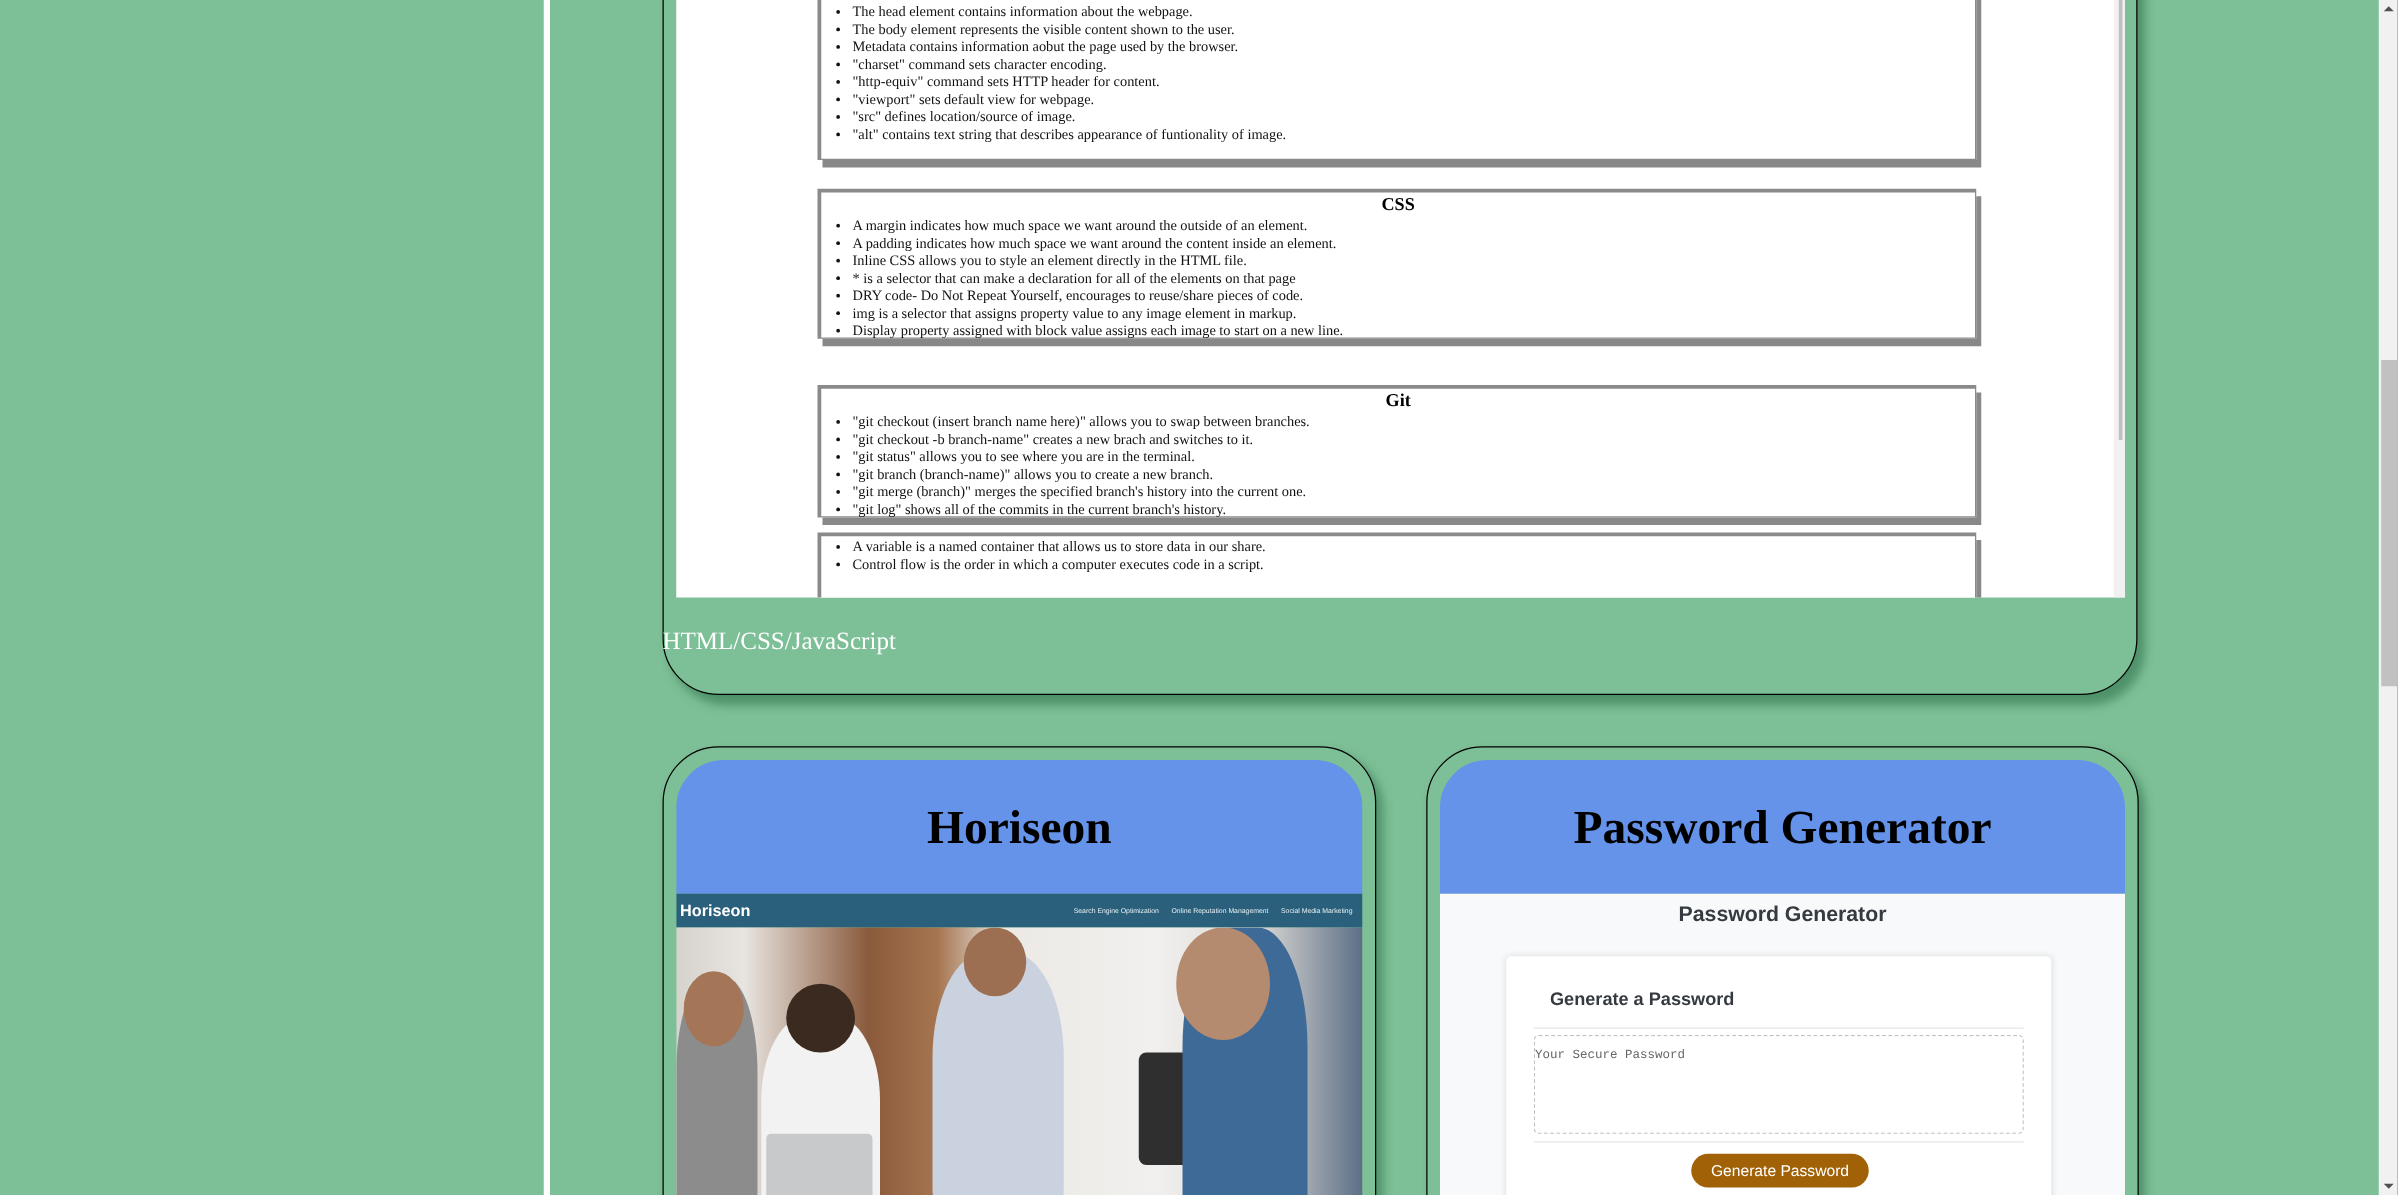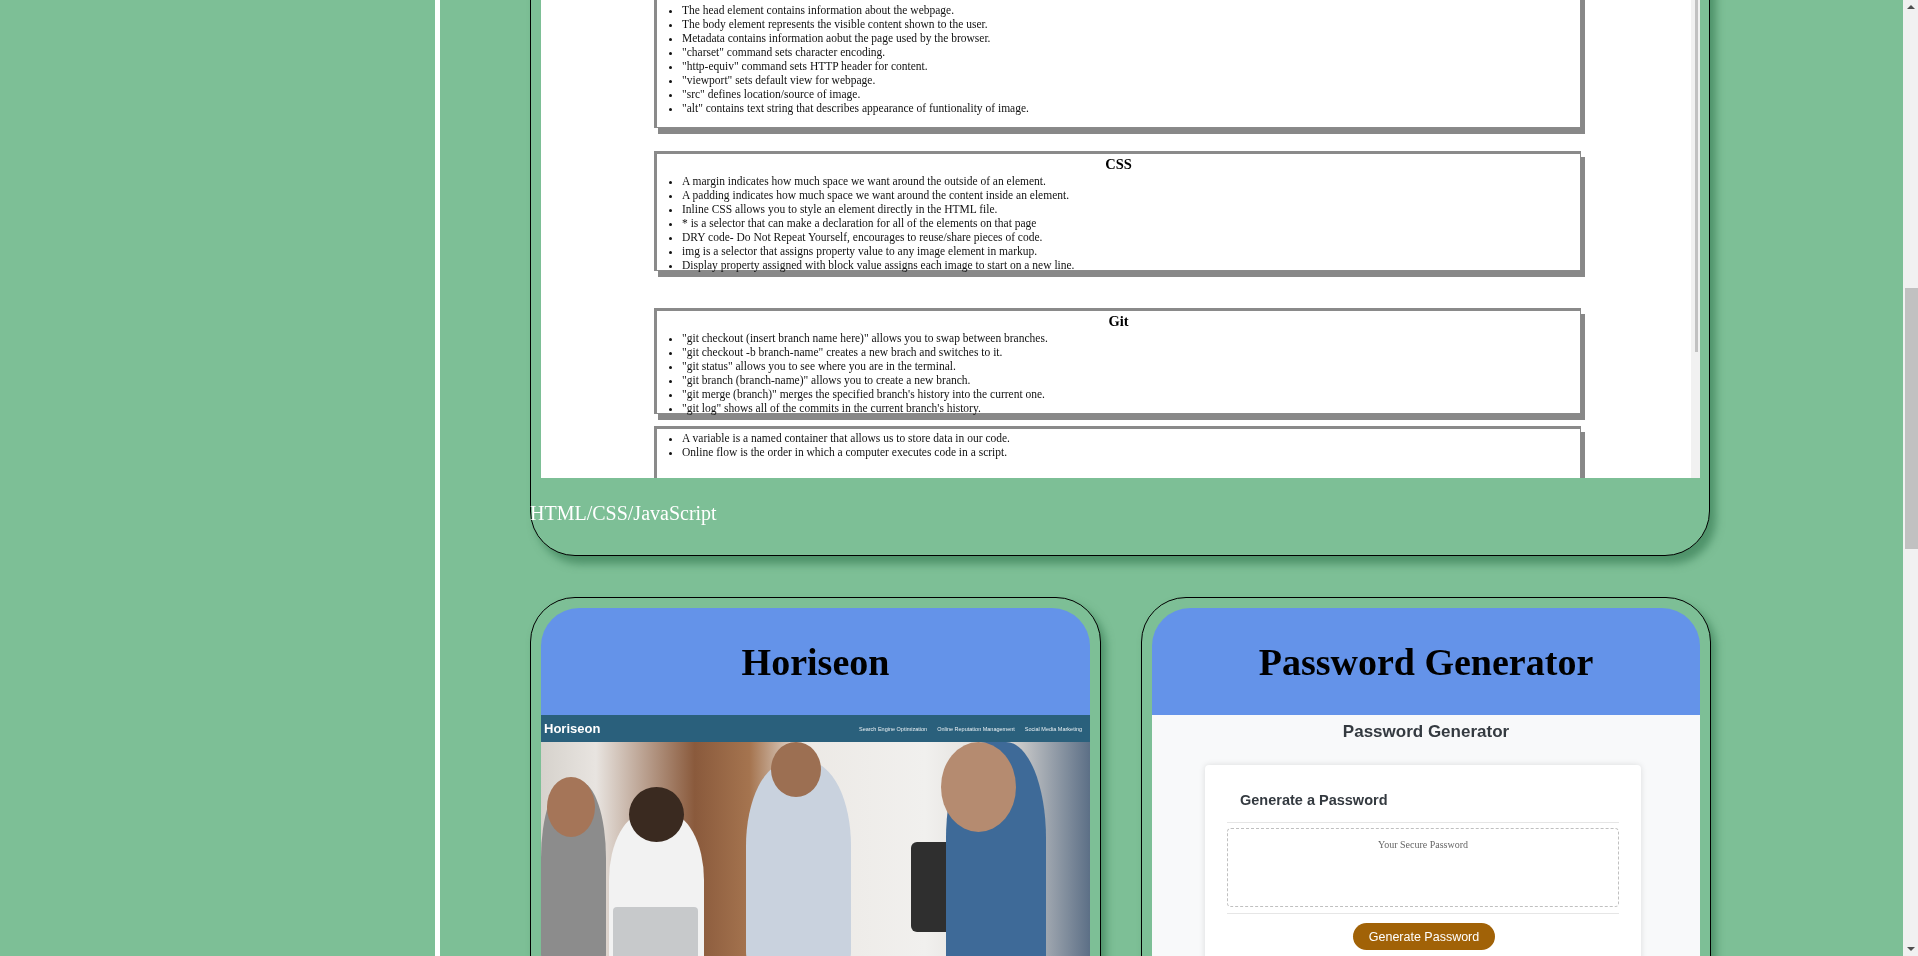--- a/index.html
+++ b/index.html
@@ -84,22 +84,22 @@
   .pw-body { background:#f8f9fa; height:300px; position:relative; font-family:"Liberation Sans", sans-serif; }
   .pw-sub { text-align:center; padding-top:7px; font-size:17px; font-weight:bold; color:#343a40; }
   .pw-card {
     position:absolute; left:53px; width:436px; top:50px; height:260px; background:#fff;
     border-radius:4px; box-shadow:0 0 6px rgba(0,0,0,0.12);
   }
   .pw-card-title { position:absolute; left:22px; top:27px; font-size:14.5px; font-weight:bold; color:#343a40;margin-left:13px; }
   .pw-hr1 { position:absolute; left:22px; right:22px; top:57px; height:1px; background:#e6e6e6; }
   .pw-area {
     position:absolute; left:22px; right:22px; top:63px; height:79px; border:1px dashed #c0c0c0;
-    border-radius:4px; box-sizing:border-box; text-align:center;
-    font-family:Liberation Serif, serif; font-size:10px; color:#666; padding-top:10px;
+    border-radius:4px; box-sizing:border-box; text-align:left;
+    font-family:Liberation Mono, monospace; font-size:10px; color:#666; padding-top:10px;
   }
   .pw-hr2 { position:absolute; left:22px; right:22px; top:148px; height:1px; background:#e6e6e6; }
   .pw-btn {
     position:absolute; left:148px; top:158px; width:142px; height:27px; border-radius:14px;
     background:#a16207; color:#fff; border:none; font-size:12.5px; font-family:"Liberation Sans", sans-serif;
   }
 
   
   .page-scroll { position:absolute; left:1903px; top:0; width:15px; height:956px; background:#f1f1f1; }
   .page-scroll-thumb { position:absolute; left:2px; top:288px; width:13px; height:261px; background:#c1c1c1; }
@@ -149,22 +149,22 @@
       <li>"git checkout -b branch-name" creates a new brach and switches to it.</li>
       <li>"git status" allows you to see where you are in the terminal.</li>
       <li>"git branch (branch-name)" allows you to create a new branch.</li>
       <li>"git merge (branch)" merges the specified branch's history into the current one.</li>
       <li>"git log" shows all of the commits in the current branch's history.</li>
     </ul>
   </div>
 
   <div class="topic t-js">
     <ul>
-      <li>A variable is a named container that allows us to store data in our code.</li>
-      <li>Online flow is the order in which a computer executes code in a script.</li>
+      <li>A variable is a named container that allows us to store data in our share.</li>
+      <li>Control flow is the order in which a computer executes code in a script.</li>
     </ul>
   </div>
 
   <div class="frame-scroll">
     <div class="frame-scroll-thumb"></div>
   </div>
 </div>
 
 <div class="footer-label">HTML/CSS/JavaScript</div>
 

